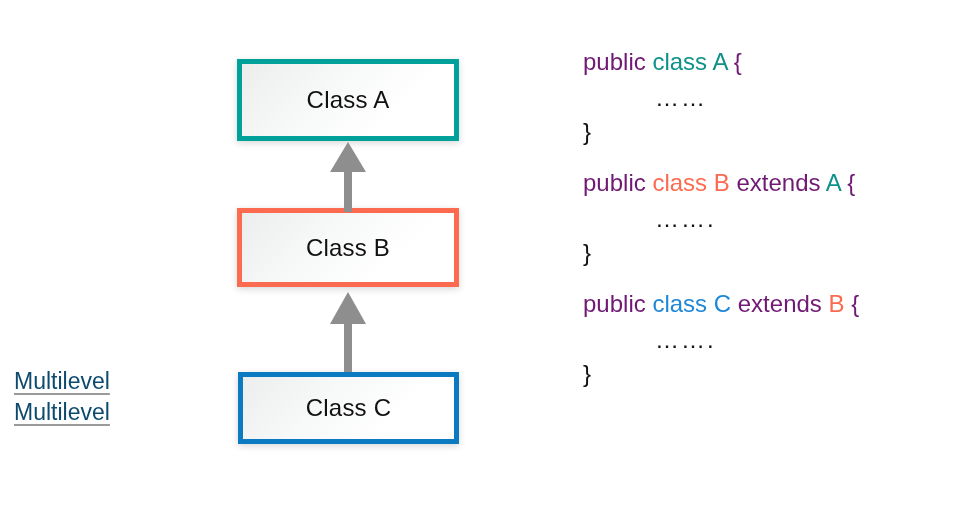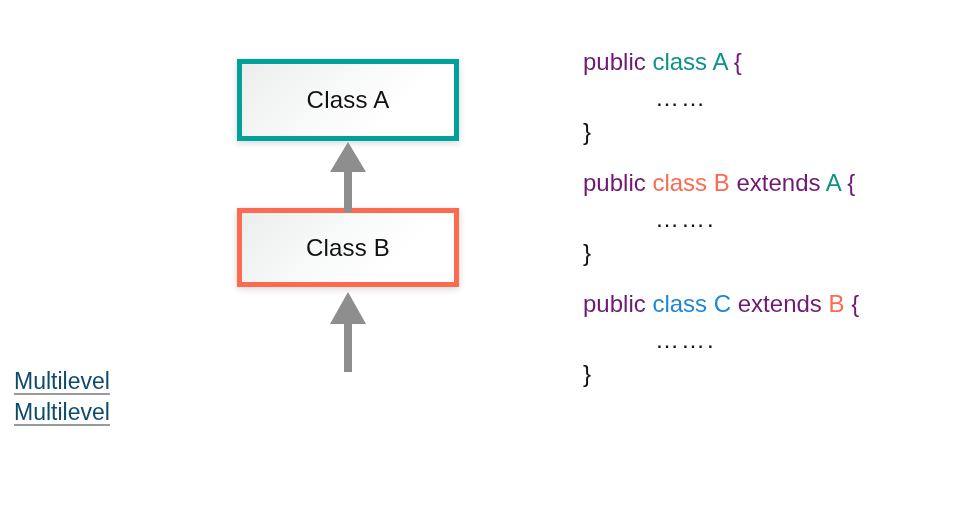--- a/index.html
+++ b/index.html
@@ -115,20 +115,23 @@
 <div class="canvas">
 
   <div class="class-box" id="box-a">
     <span class="box-label">Class A</span>
   </div>
 
   <div class="class-box" id="box-b">
     <span class="box-label">Class B</span>
   </div>
 
+  <div class="class-box" id="box-c">
+    <span class="box-label">Class C</span>
+  </div>
 
   <svg class="arrow" id="arrow-a-b" viewBox="0 0 46 70" preserveAspectRatio="none">
     <rect x="19" y="28" width="8" height="42" fill="#8e8e8e"></rect>
     <polygon points="23,0 41,30 5,30" fill="#8e8e8e"></polygon>
   </svg>
 
   <svg class="arrow" id="arrow-b-c" viewBox="0 0 46 80" preserveAspectRatio="none">
     <rect x="19" y="30" width="8" height="50" fill="#8e8e8e"></rect>
     <polygon points="23,0 41,32 5,32" fill="#8e8e8e"></polygon>
   </svg>

